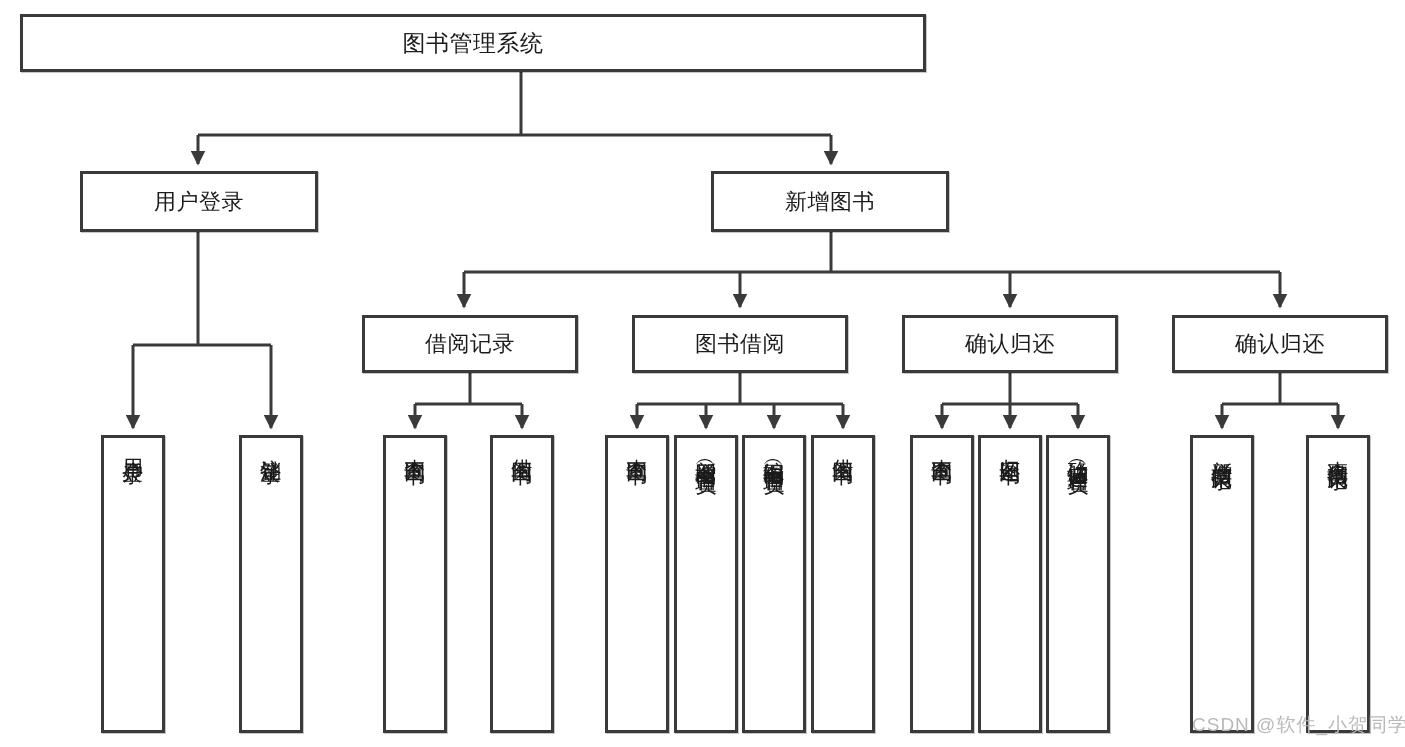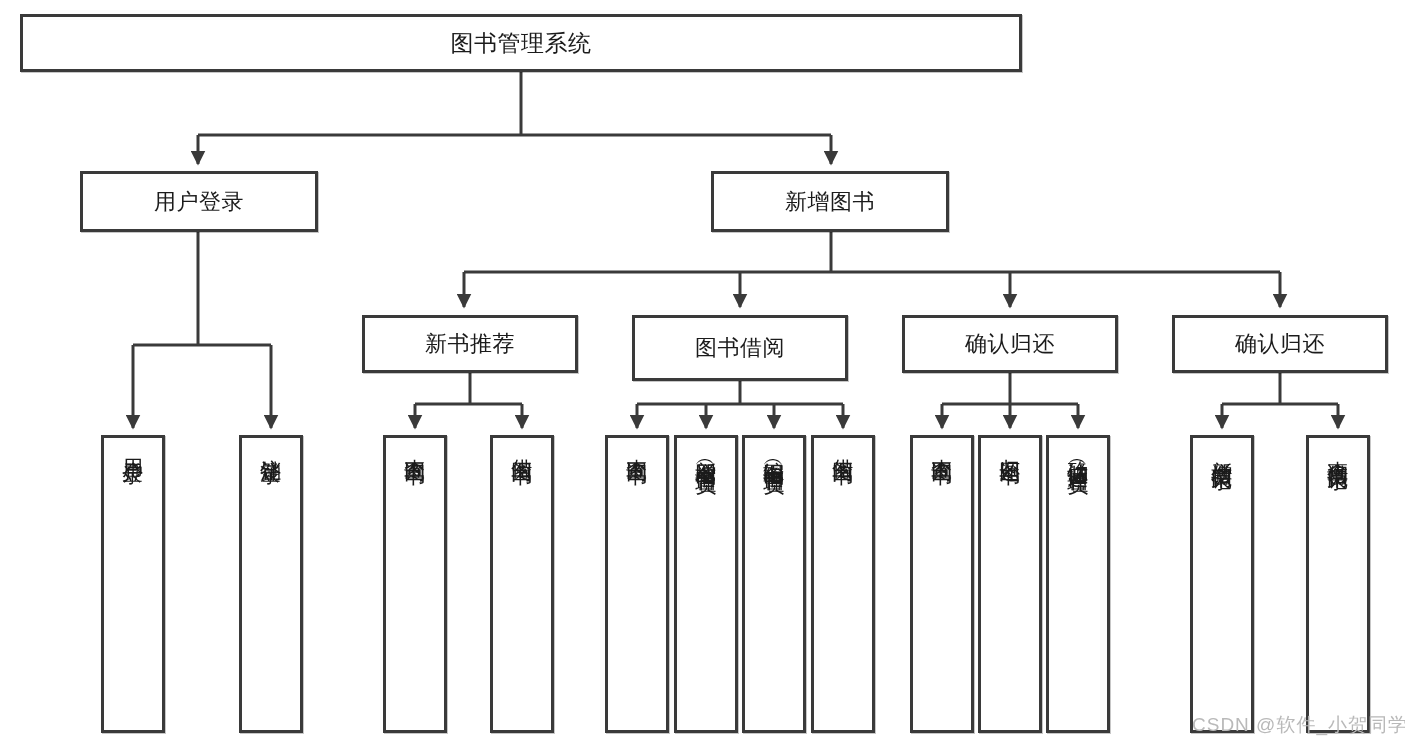--- a/index.html
+++ b/index.html
@@ -117,35 +117,35 @@
       <path d="M 1010 404 L 1010 428" marker-end="url(#arrow)"></path>
       <path d="M 1078 404 L 1078 428" marker-end="url(#arrow)"></path>
 
       <path d="M 1280 373 L 1280 404"></path>
       <path d="M 1222 404 L 1338 404"></path>
       <path d="M 1222 404 L 1222 428" marker-end="url(#arrow)"></path>
       <path d="M 1338 404 L 1338 428" marker-end="url(#arrow)"></path>
     </g>
   </svg>
 
-  <div class="node root" style="left:20px; top:14px; width:1002px; height:58px;">
+  <div class="node root" style="left:20px; top:14px; width:906px; height:58px;">
     <span class="lbl">图书管理系统</span>
   </div>
 
   <div class="node lvl2" style="left:80px; top:171px; width:238px; height:61px;">
     <span class="lbl">用户登录</span>
   </div>
   <div class="node lvl2" style="left:711px; top:171px; width:238px; height:61px;">
     <span class="lbl">新增图书</span>
   </div>
 
   <div class="node lvl3" style="left:362px; top:315px; width:216px; height:58px;">
-    <span class="lbl">新书推荐</span>
+    <span class="lbl">借阅记录</span>
   </div>
-  <div class="node lvl3" style="left:632px; top:315px; width:216px; height:66px;">
+  <div class="node lvl3" style="left:632px; top:315px; width:216px; height:58px;">
     <span class="lbl">图书借阅</span>
   </div>
   <div class="node lvl3" style="left:902px; top:315px; width:216px; height:58px;">
     <span class="lbl">确认归还</span>
   </div>
   <div class="node lvl3" style="left:1172px; top:315px; width:216px; height:58px;">
     <span class="lbl">确认归还</span>
   </div>
 
   <div class="node leaf" style="left:101px; top:435px; width:64px; height:298px;">

